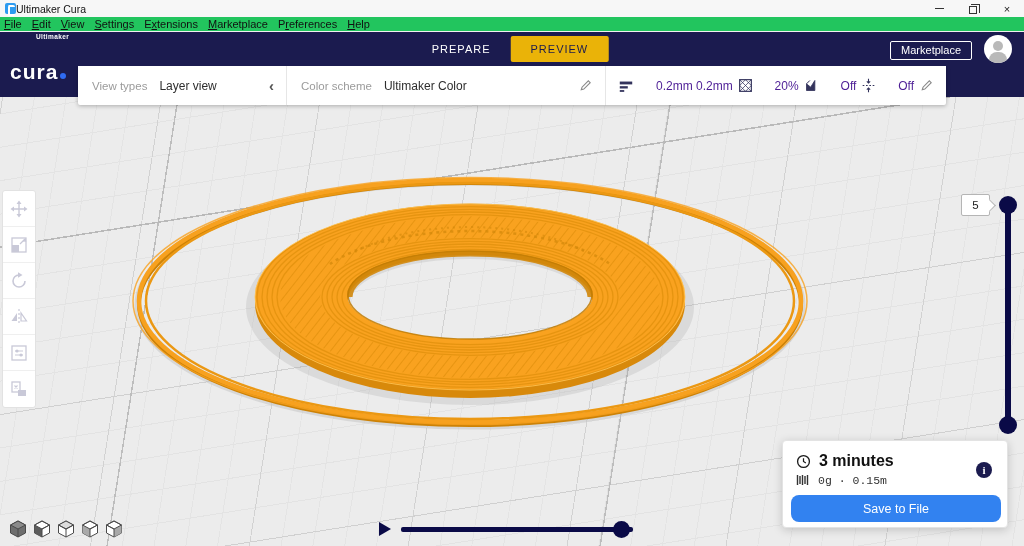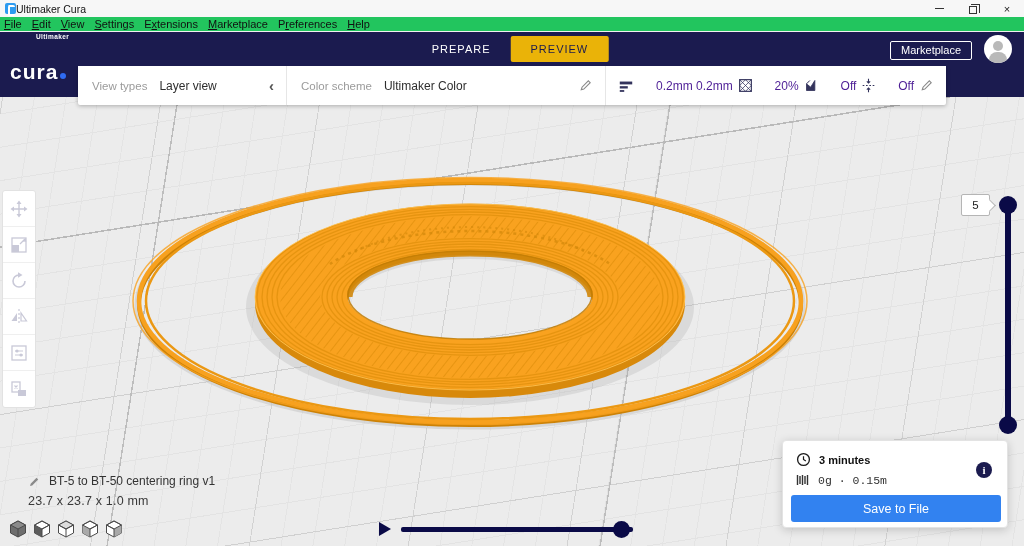--- a/index.html
+++ b/index.html
@@ -90,25 +90,25 @@
   .model-name-row { display:flex; align-items:center; gap:8px; }
   .model-name { font-size:12px; color:#333; }
   .model-dims { font-size:12.5px; color:#3a3a3a; margin-top:6px; letter-spacing:.2px; }
   .view-presets { position:absolute; left:8px; top:519px; display:flex; gap:5px; z-index:8; }
   .view-preset { width:19px; height:19px; display:flex; align-items:center; justify-content:center; }
 
   
   .action-panel { position:absolute; left:782px; top:440px; width:226px; height:88px; background:#fff; border:1px solid #e3e3e3; border-radius:4px; box-shadow:0 2px 10px rgba(0,0,0,.18); z-index:20; }
   .ap-row { position:absolute; display:flex; align-items:center; gap:8px; }
   .ap-time { left:13px; top:11px; }
-  .ap-time-text { font-size:11px; font-weight:bold; color:#111; }
+  .ap-time-text { font-size:16px; font-weight:bold; color:#111; }
   .ap-mat { left:13px; top:32px;font-family:Liberation Mono, monospace; }
   .ap-mat-text { font-size:11.5px; color:#333; }
   .info-icon { position:absolute; right:15px; top:21px; width:16px; height:16px; border-radius:50%; background:#1b1b4f; color:#fff; font-size:11px; font-weight:bold; font-family:"Liberation Serif", serif; display:flex; align-items:center; justify-content:center; }
-  .save-btn { position:absolute; left:8px; top:54px; width:210px; height:27px; background:#3282f0; border:none; border-radius:3px; color:#fff; font-size:12.5px; font-family:"Liberation Sans", sans-serif; }
+  .save-btn { position:absolute; left:8px; top:54px; width:210px; height:27px; background:#3282f0; border:none; border-radius:8px; color:#fff; font-size:12.5px; font-family:"Liberation Sans", sans-serif; }
 </style>
 </head>
 <body>
 
 <div id="app">
 
   <div class="viewport">
     <div class="grid"></div>
     <div class="sky"></div>
 
@@ -305,29 +305,20 @@
       <span>5</span>
     </div>
   <div class="layer-slider-track"></div>
   <div class="layer-handle top"></div>
   <div class="layer-handle bottom"></div>
 
   <div class="play-btn"></div>
   <div class="timeline-track"></div>
   <div class="timeline-handle"></div>
 
-  <div class="model-info">
-    <div class="model-name-row">
-      <svg width="13" height="13" viewBox="0 0 16 16">
-          <path d="M2.5 13.5 L3.3 10.8 L10.5 3.5 L12.5 5.5 L5.2 12.8 Z" fill="#8a8a8a"></path>
-        </svg>
-      <span class="model-name">BT-5 to BT-50 centering ring v1</span>
-    </div>
-    <div class="model-dims">23.7 x 23.7 x 1.0 mm</div>
-  </div>
 
   <div class="view-presets">
     <span class="view-preset">
       <svg width="18" height="18" viewBox="0 0 18 18">
           <path d="M9 1 L16.5 5 V13 L9 17 L1.5 13 V5 Z" fill="#6e6e6e" stroke="#4a4a4a"></path>
           <path d="M9 1 L16.5 5 L9 9 L1.5 5 Z" fill="#8b8b8b" stroke="#4a4a4a"></path>
           <path d="M9 9 V17" stroke="#4a4a4a"></path>
         </svg>
     </span>
     <span class="view-preset">

